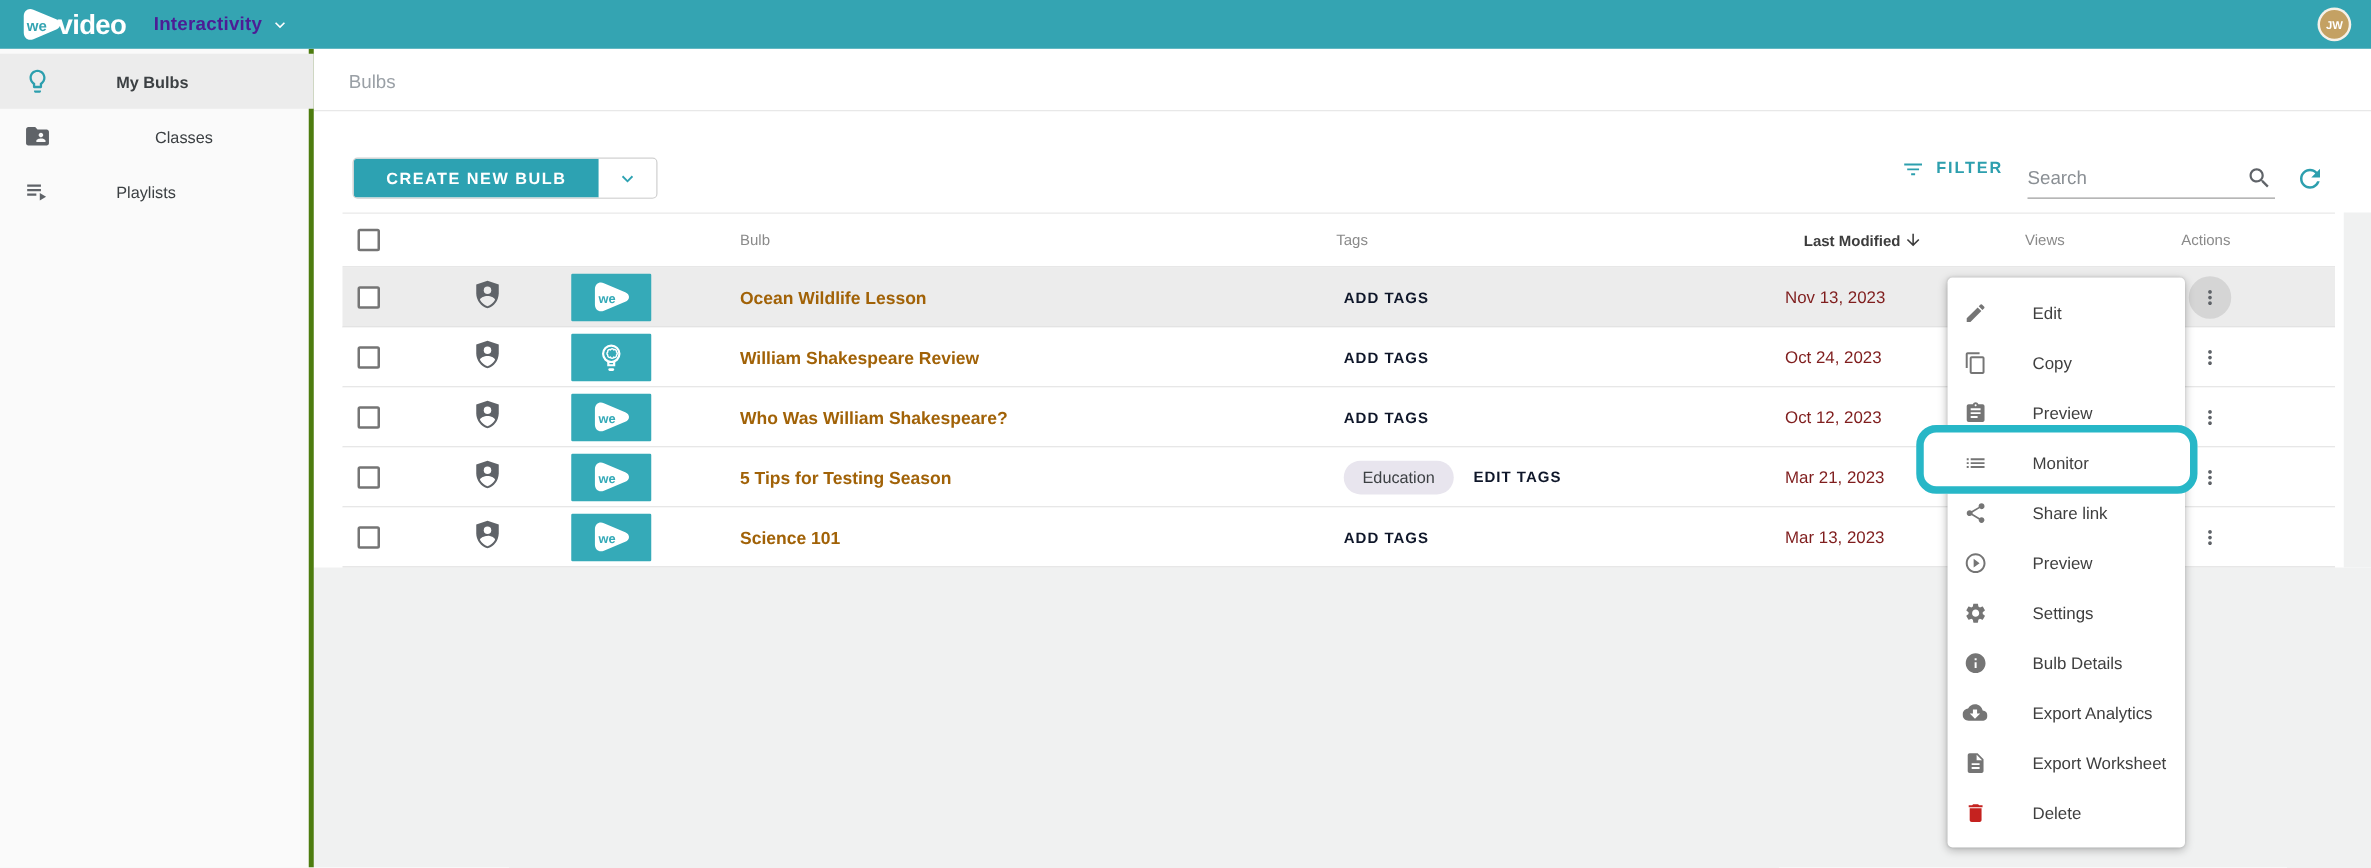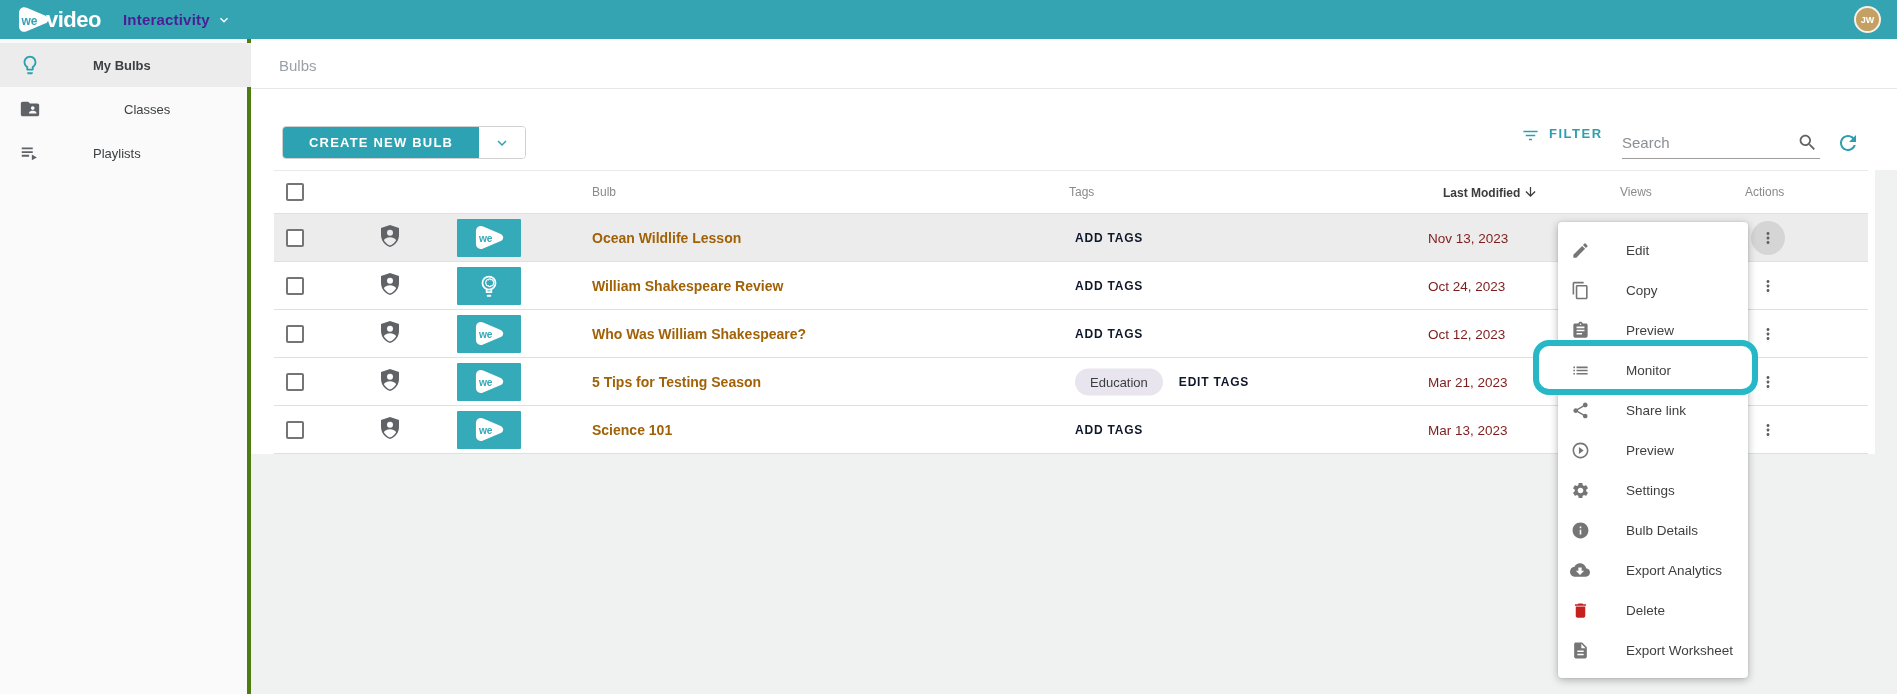--- a/index.html
+++ b/index.html
@@ -407,29 +407,29 @@
     <span class="m-icon">
         <svg width="20" height="20" viewBox="0 0 24 24" fill="#757575">
           <path d="M19.35 10.04C18.67 6.59 15.64 4 12 4 9.11 4 6.6 5.64 5.35 8.04 2.34 8.36 0 10.91 0 14c0 3.31 2.69 6 6 6h13c2.76 0 5-2.24 5-5 0-2.64-2.05-4.78-4.65-4.96zM17 13l-5 5-5-5h3V9h4v4h3z"></path>
         </svg>
       </span>
     <span class="m-label">Export Analytics</span>
   </div>
 
   <div class="m-item">
     <span class="m-icon">
+        <svg width="19" height="19" viewBox="0 0 24 24" fill="#757575">
+          <path d="M14 2H6c-1.1 0-2 .9-2 2v16c0 1.1.9 2 2 2h12c1.1 0 2-.9 2-2V8l-6-6zm2 16H8v-2h8v2zm0-4H8v-2h8v2zm-3-5V3.5L18.5 9H13z"></path>
+        </svg>
+      </span>
+    <span class="m-label">Export Worksheet</span>
+  </div>
+
+  <div class="m-item">
+    <span class="m-icon">
         <svg width="19" height="19" viewBox="0 0 24 24" fill="#c5221f">
           <path d="M6 19c0 1.1.9 2 2 2h8c1.1 0 2-.9 2-2V7H6v12zM19 4h-3.5l-1-1h-5l-1 1H5v2h14V4z"></path>
         </svg>
       </span>
     <span class="m-label">Delete</span>
   </div>
 
-  <div class="m-item">
-    <span class="m-icon">
-        <svg width="19" height="19" viewBox="0 0 24 24" fill="#757575">
-          <path d="M14 2H6c-1.1 0-2 .9-2 2v16c0 1.1.9 2 2 2h12c1.1 0 2-.9 2-2V8l-6-6zm2 16H8v-2h8v2zm0-4H8v-2h8v2zm-3-5V3.5L18.5 9H13z"></path>
-        </svg>
-      </span>
-    <span class="m-label">Export Worksheet</span>
-  </div>
-
 </div>
 
 </body></html>

